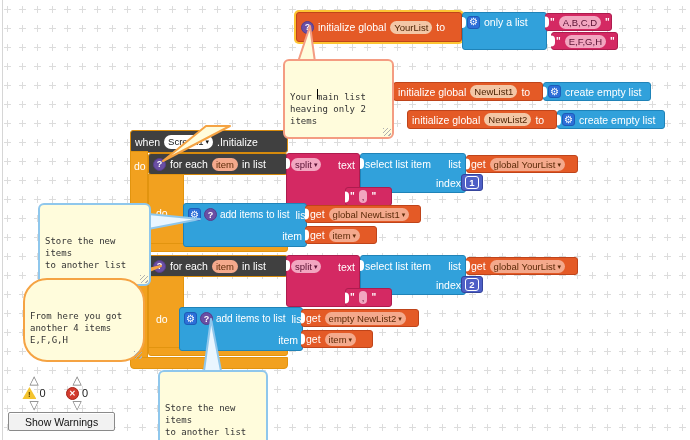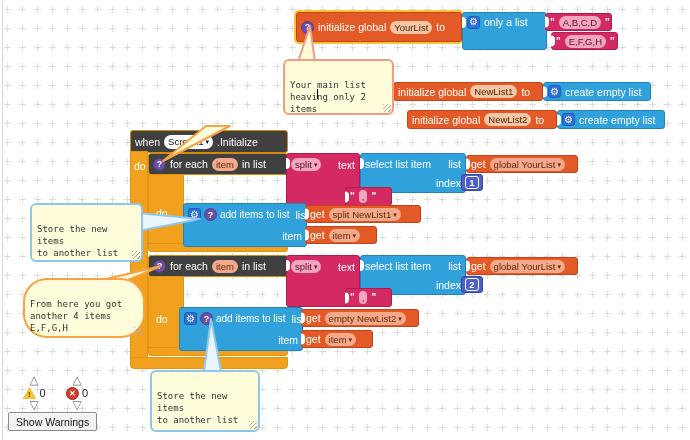--- a/index.html
+++ b/index.html
@@ -38,40 +38,40 @@
         color:#fff;font-size:10px;line-height:1;display:inline-flex;align-items:center;justify-content:center;
         box-sizing:border-box;}
   .plug{position:absolute;left:-1px;top:50%;transform:translateY(-50%);width:4px;height:11px;
         background:#fff;border-radius:0 4px 4px 0;}
   .plug.t{top:4px;transform:none;}
   .numpill{border:1px solid #fff;border-radius:3px;padding:0 3px;font-size:9.5px;font-weight:700;line-height:11px;}
   .dolabel{position:absolute;z-index:3;color:#fff;font-size:10.5px;}
 
   
   .tails{position:absolute;left:0;top:0;z-index:5;}
-  .note{position:absolute;z-index:6;background:#FFFCDC;border:2px solid;border-radius:6px;padding:6px 5px;
+  .note{position:absolute;z-index:6;background:#FFFCDC;border:2px solid;border-radius:6px;padding:18px 5px;
         font-family:"DejaVu Sans Mono",monospace;font-size:9px;line-height:12px;color:#333;white-space:pre-line;}
   .note-orange{border-color:#F5A343;}
   .note-salmon{border-color:#F49C82;}
-  .note-blue{border-color:#8FC7EC;}
+  .note-blue{border-color:#8FC7EC;margin-left:8px;}
   .grip{position:absolute;right:1px;bottom:1px;width:8px;height:8px;
         background:repeating-linear-gradient(135deg,#b0b0b0 0 1px,transparent 1px 3px);}
   .caret{position:absolute;left:32px;top:28px;width:1px;height:10px;background:#000;}
 
   
   .spin{position:absolute;display:flex;flex-direction:column;align-items:center;gap:0;z-index:4;}
   .tri{font-size:12px;line-height:11px;color:#777;}
   .cntrow{display:flex;align-items:center;gap:3px;height:14px;}
   .cnt{font-size:11px;color:#222;}
   .warnicon{width:14px;height:12px;background:#F4C430;clip-path:polygon(50% 0,100% 100%,0 100%);
             display:flex;align-items:flex-end;justify-content:center;font-size:8px;font-weight:700;color:#5e4300;}
   .erricon{width:13px;height:13px;border-radius:50%;background:#D23B2E;border:1px solid #a82317;
            color:#fff;font-size:8px;font-weight:700;display:flex;align-items:center;justify-content:center;
            box-sizing:border-box;}
-  .showwarn{position:absolute;left:8px;top:412px;height:17px;padding:0 7px;background:#f2f2f2;
+  .showwarn{position:absolute;left:8px;top:412px;height:17px;padding:0 16px;background:#f2f2f2;
             border:1px solid #8a8a8a;border-radius:2px;font-size:10.5px;color:#111;display:flex;
             align-items:center;z-index:4;box-shadow:inset 0 1px 0 #fff;}
 </style>
 </head>
 <body>
 
 <div class="scene">
 
   <svg class="gridsvg" width="690" height="440">
     <defs>
@@ -214,21 +214,21 @@
     </div>
     <div class="row right">
       <span class="lb">item</span>
     </div>
   </div>
 
   <div class="b orange" style="left:305px;top:205px;width:116px;height:18px;">
     <span class="plug"></span>
     <span class="lb">get</span>
     <span class="pill pill-salmon">
-      <span>split NewList1</span>
+      <span>global NewList1</span>
       <span class="arr">▾</span>
     </span>
   </div>
   <div class="b orange" style="left:305px;top:226px;width:72px;height:18px;">
     <span class="plug"></span>
     <span class="lb">get</span>
     <span class="pill pill-salmon">
       <span>item</span>
       <span class="arr">▾</span>
     </span>

